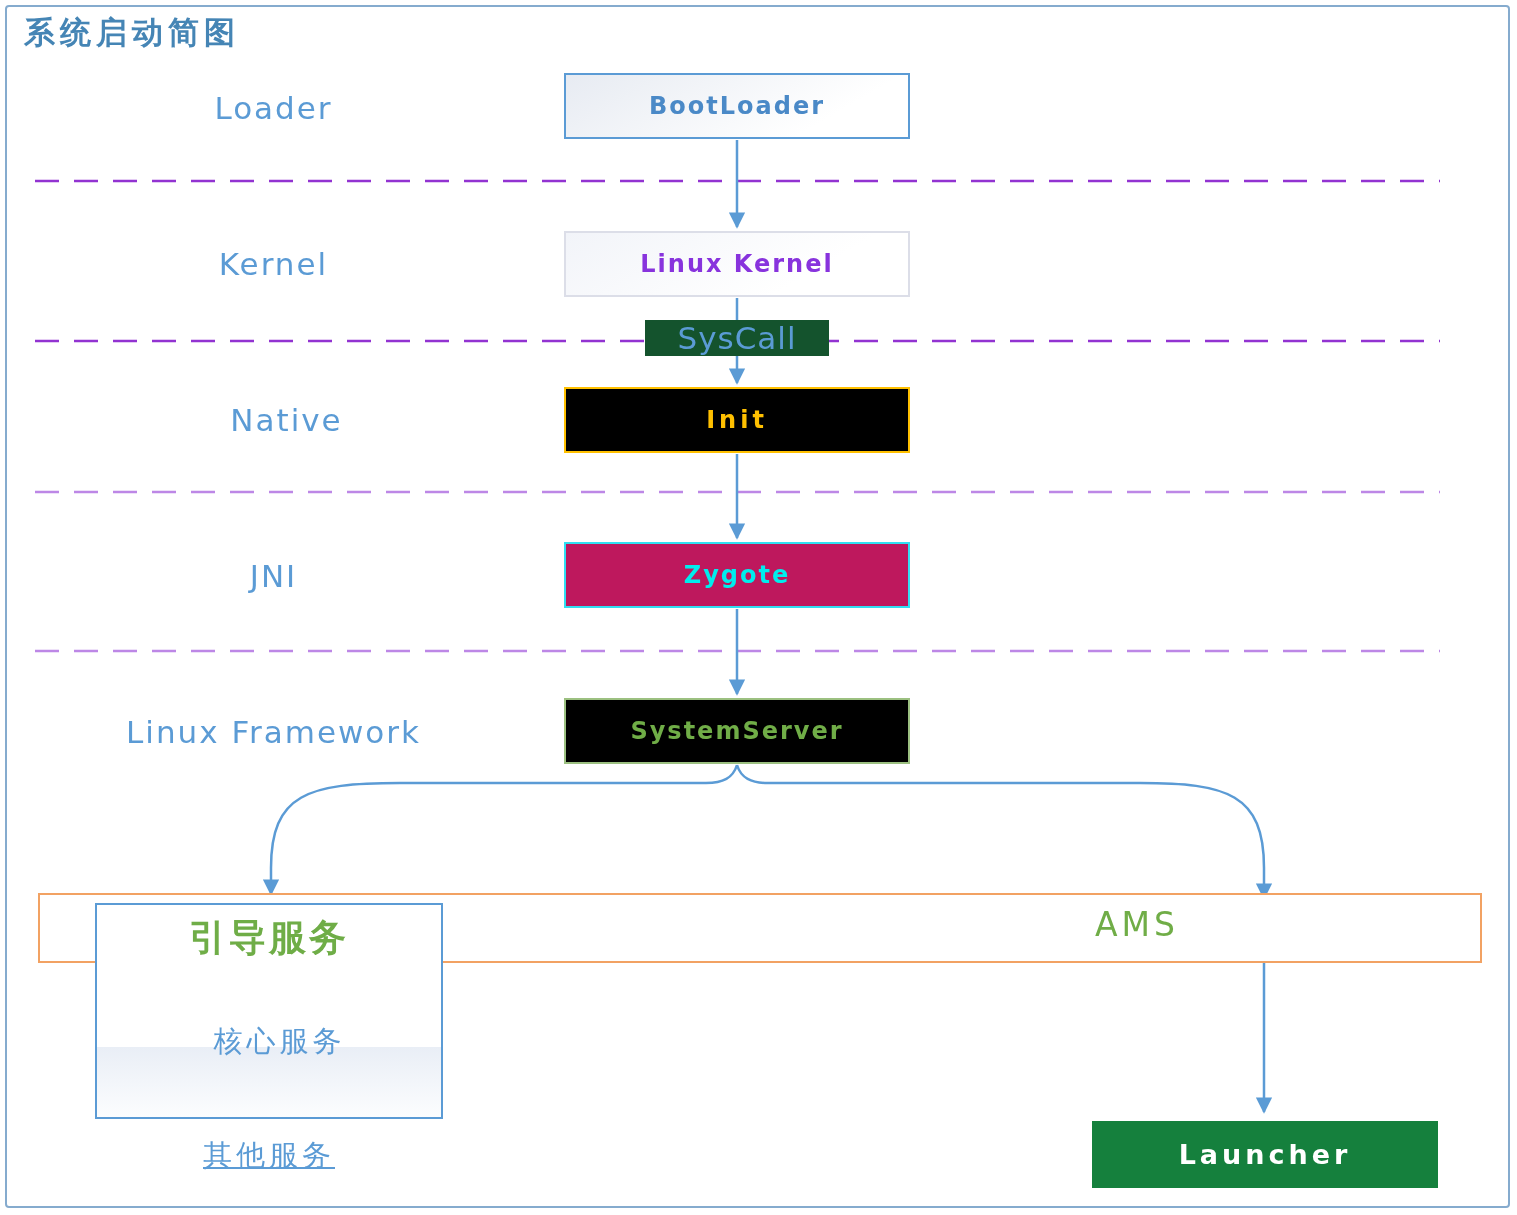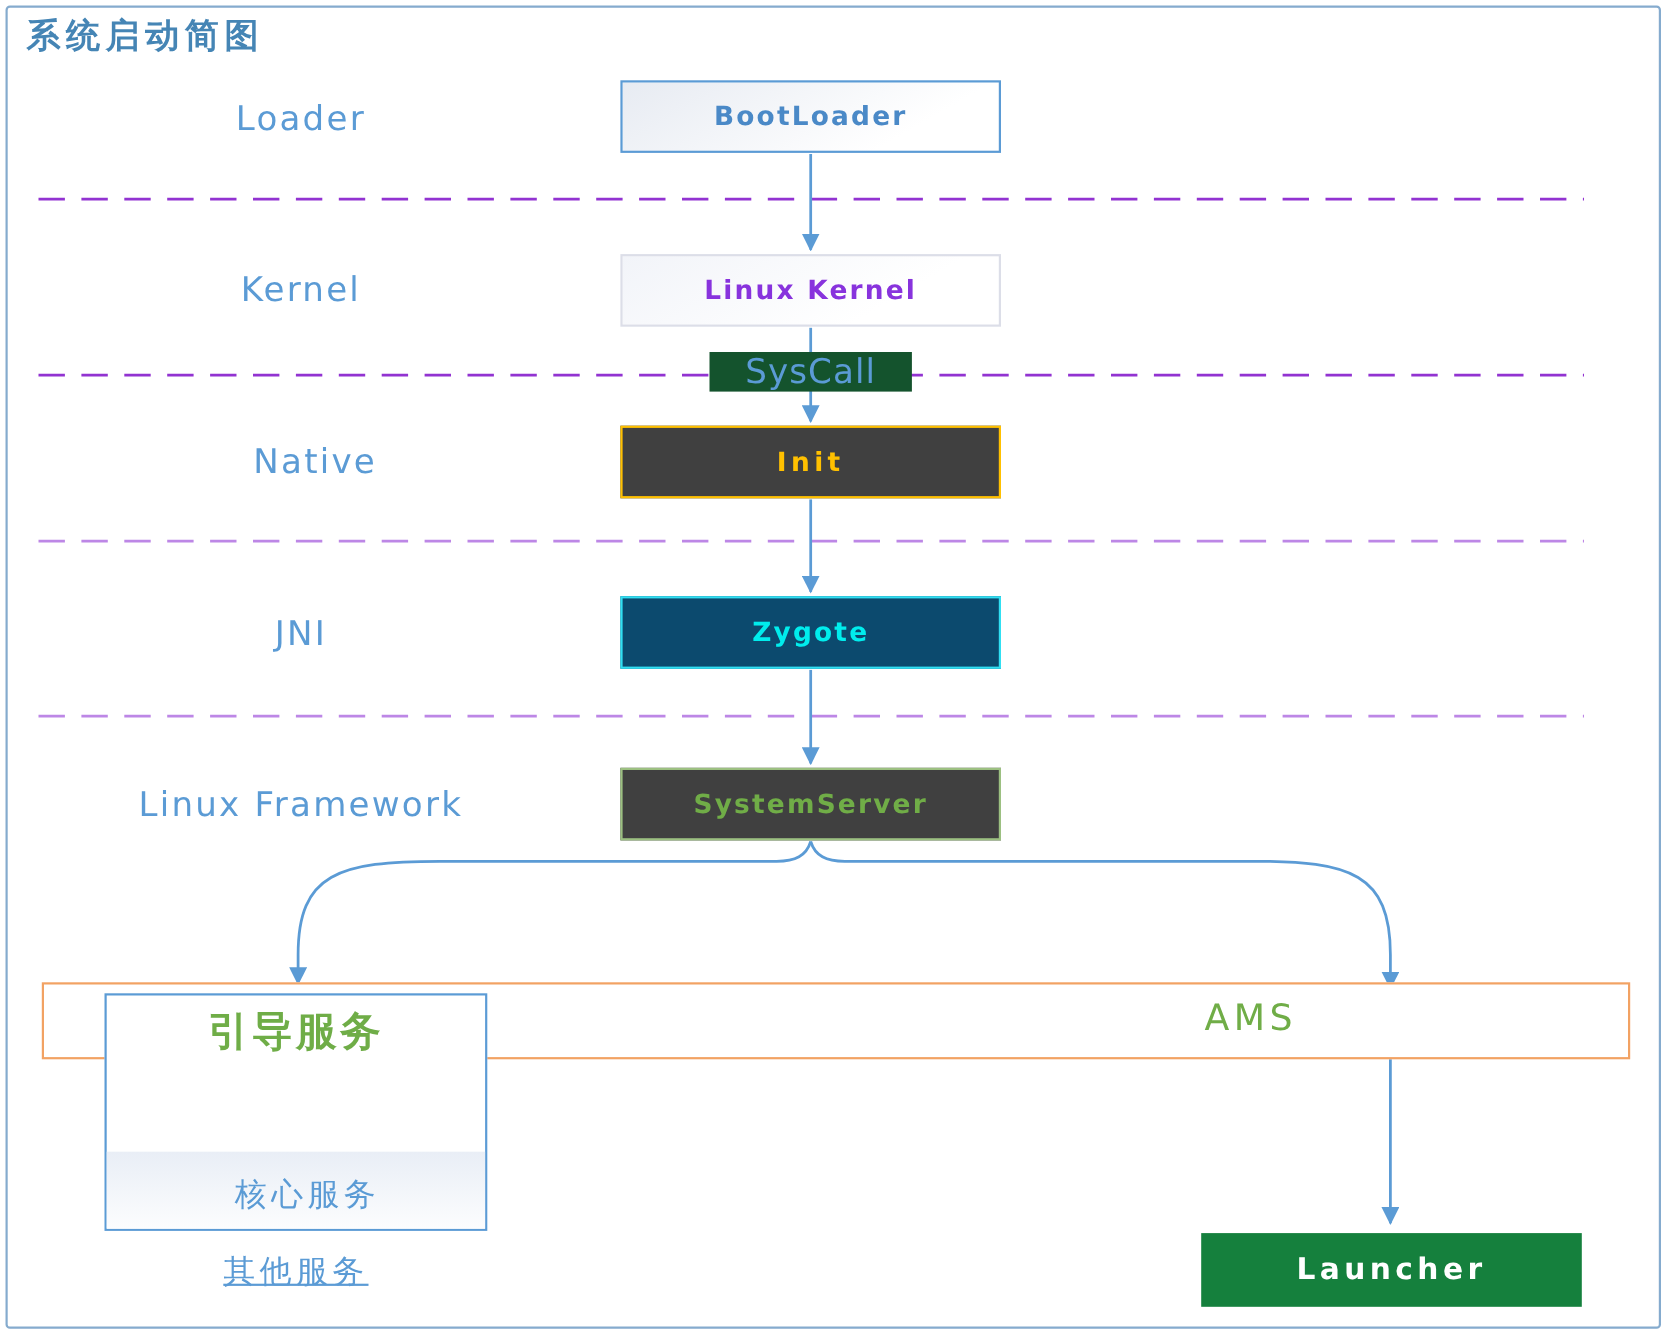--- a/index.html
+++ b/index.html
@@ -24,26 +24,26 @@
   .stage-kernel { top:246px; }
   .stage-native { top:402px;margin-left:13px; }
   .stage-jni { top:558px; }
   .stage-javafw { top:714px; }
 
   svg.wires { position:absolute; left:0; top:0; pointer-events:none; }
 
   .node {
     position:absolute; left:564px; width:346px; height:66px;
     display:flex; align-items:center; justify-content:center;
-    font-size:24px; font-weight:600; letter-spacing:2px; background:#404040;
+    font-size:24px; font-weight:600; letter-spacing:2px; background:#000000;
   }
   .node-bootloader { top:73px;  border:2px solid #5b9bd5; background:linear-gradient(150deg,#e7ebf2,#ffffff 75%); color:#4a89c7; }
   .node-kernel     { top:231px; border:2px solid #dcdee8; background:linear-gradient(150deg,#f2f4f9,#ffffff 70%); color:#8833dd; }
   .node-init       { top:387px; border:2px solid #ffc000; color:#ffc000; letter-spacing:4px; }
-  .node-zygote     { top:542px; border:2px solid #30dff2; background:#0c4a6e; color:#00eded; }
+  .node-zygote     { top:542px; border:2px solid #30dff2; background:#be185d; color:#00eded; }
   .node-sysserver  { top:698px; border:2px solid #9cc081; color:#70ad47; }
 
   .syscall {
     position:absolute; left:645px; top:320px; width:184px; text-align:center;
     font-size:31px; color:#5b9bd5; background:#14532d; letter-spacing:1px;
   }
 
   .orange-band {
     position:absolute; left:38px; top:893px; width:1444px; height:70px;
     border:2px solid #f2a263; background:#ffffff;
@@ -57,21 +57,21 @@
     background:linear-gradient(180deg,#e9eef6,#fcfdfe);
   }
   .boot-services-label {
     position:absolute; left:0; top:8px; width:100%; text-align:center;
     font-size:37px; font-weight:bold; color:#6fad47; letter-spacing:3px;
   }
   .svc-label {
     position:absolute; left:95px; width:348px; text-align:center;
     font-size:29px; color:#5b9bd5; letter-spacing:4px;
   }
-  .svc-core  { top:1066px;padding-left:21px; }
+  .svc-core  { top:1022px;padding-left:21px; }
   .svc-other { top:1136px;text-decoration:underline; }
 
   .ams-label {
     position:absolute; left:1095px; top:905px; width:340px; text-align:left;
     font-size:33px; color:#70ad47; letter-spacing:4px;
   }
   .launcher {
     position:absolute; left:1092px; top:1121px; width:346px; height:67px;
     background:#15803d; display:flex; align-items:center; justify-content:center;
     color:#ffffff; font-size:27px; font-weight:600; letter-spacing:4px;

